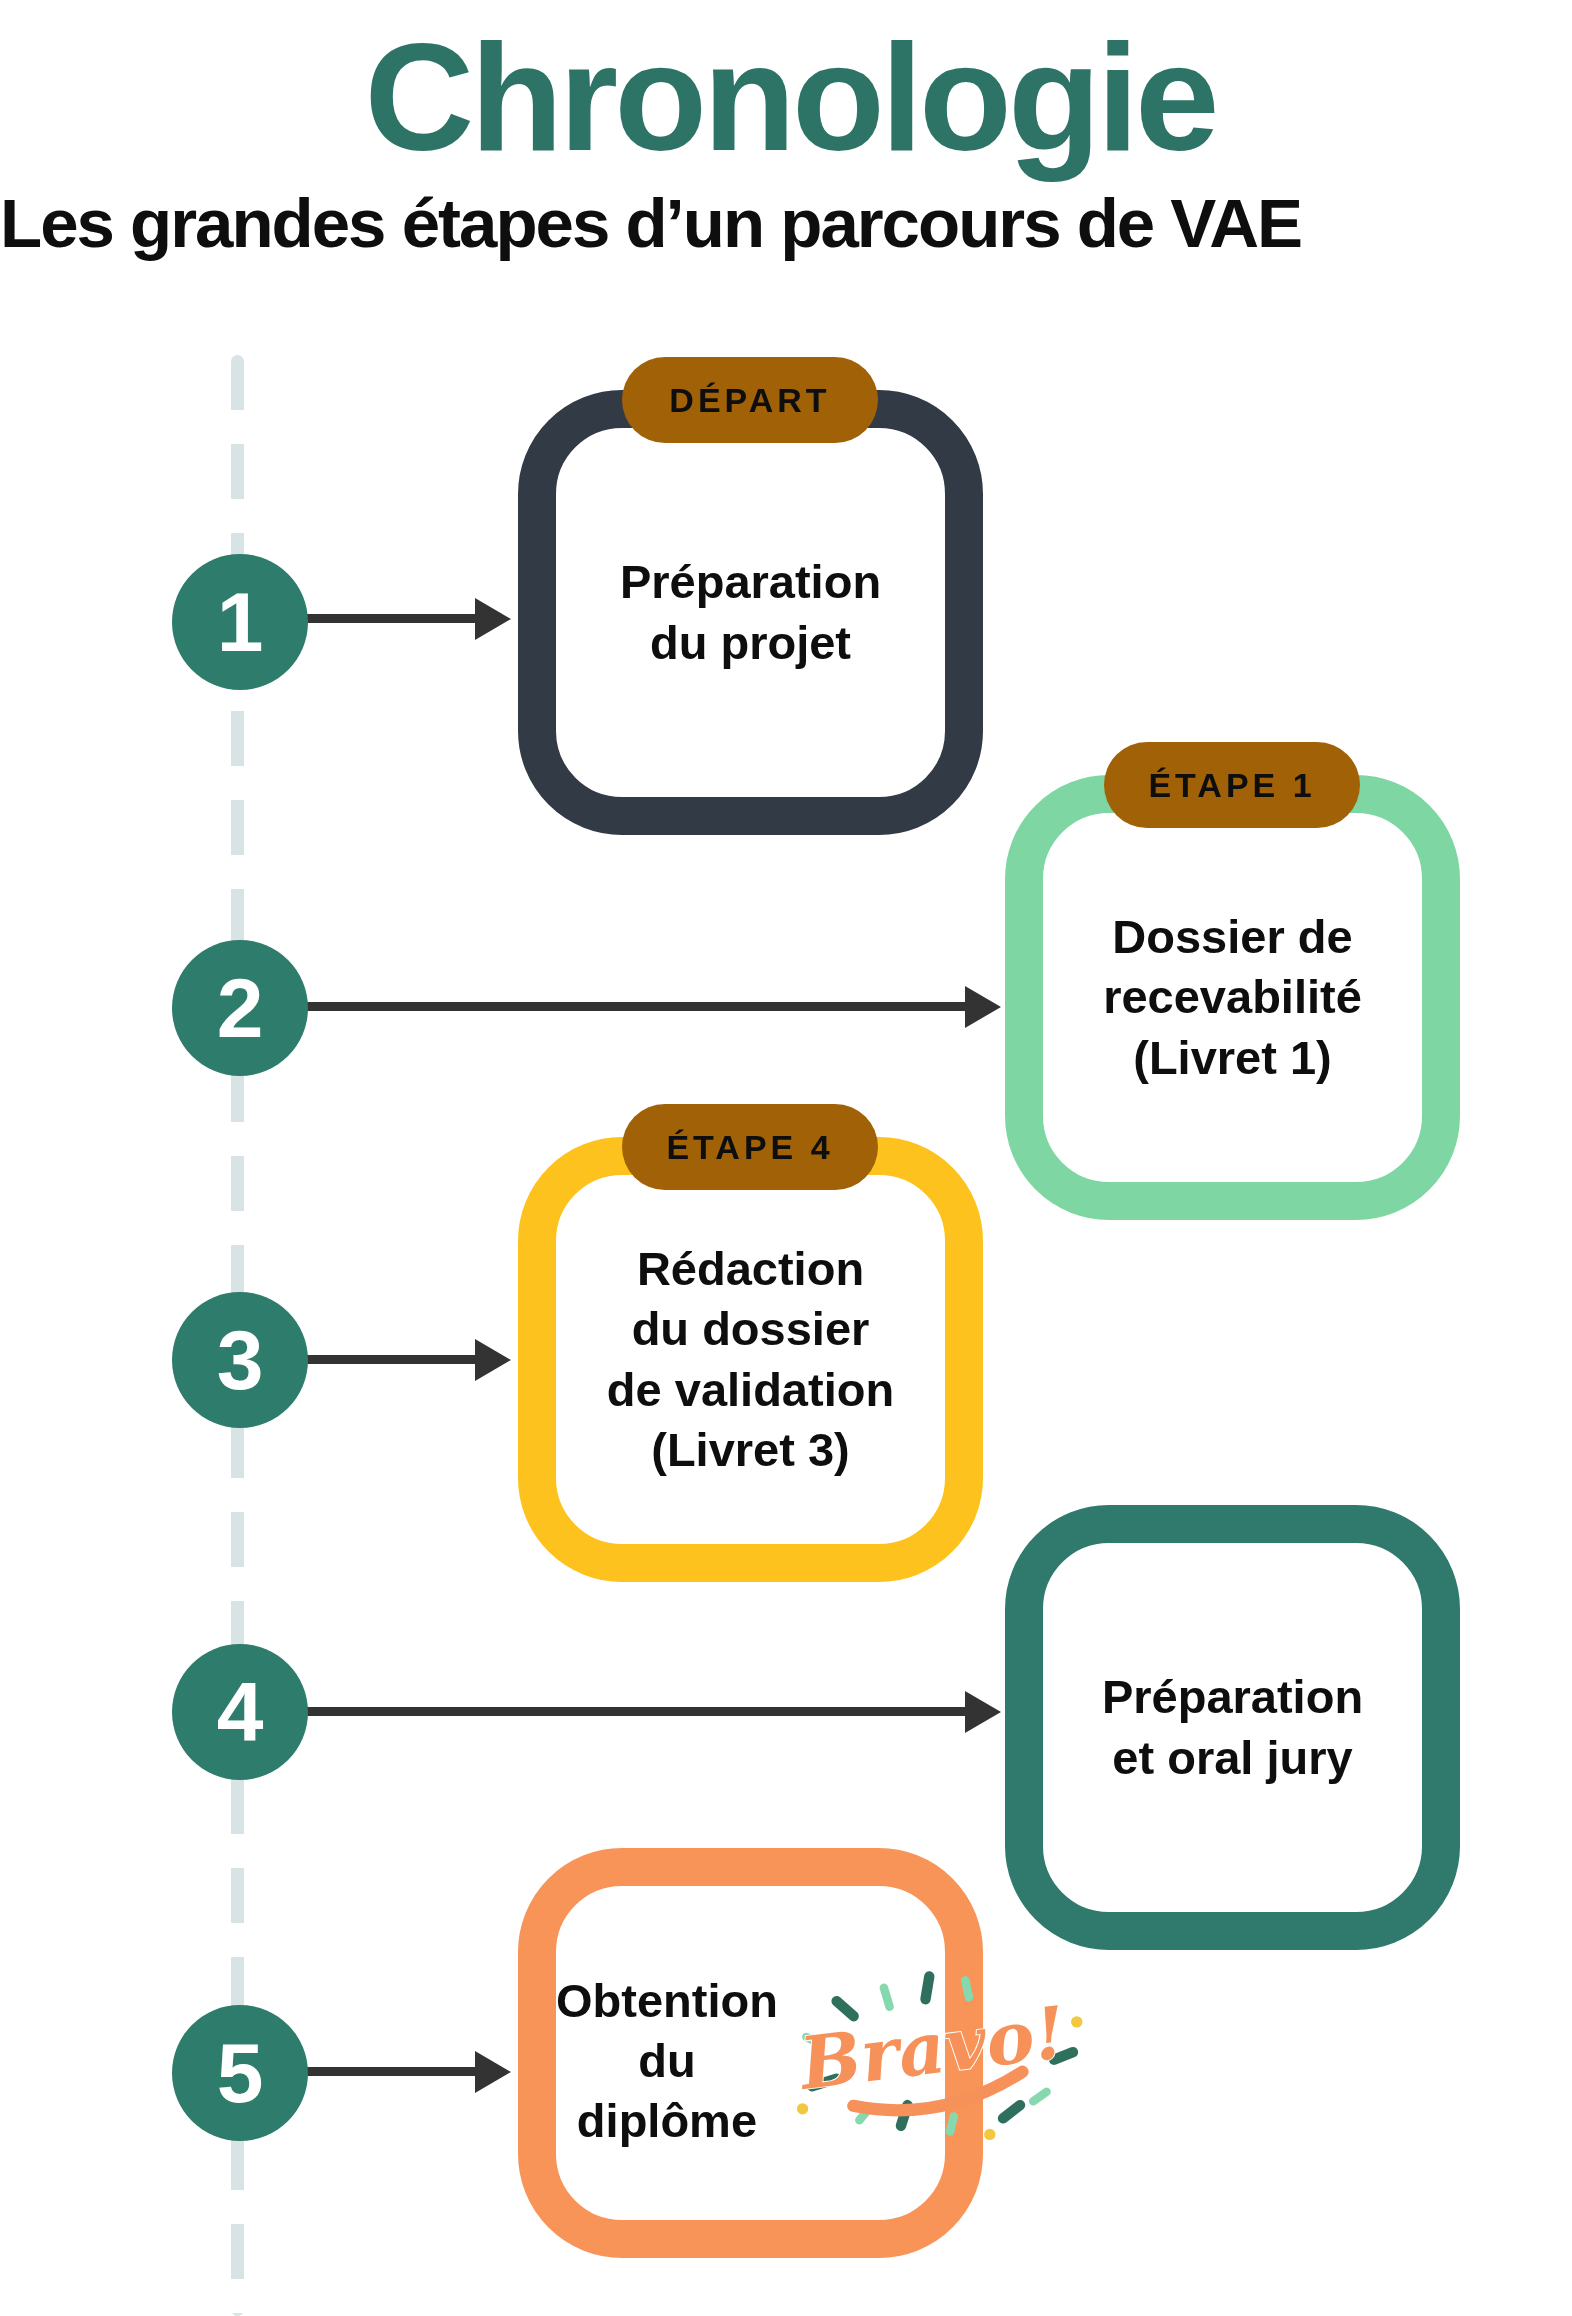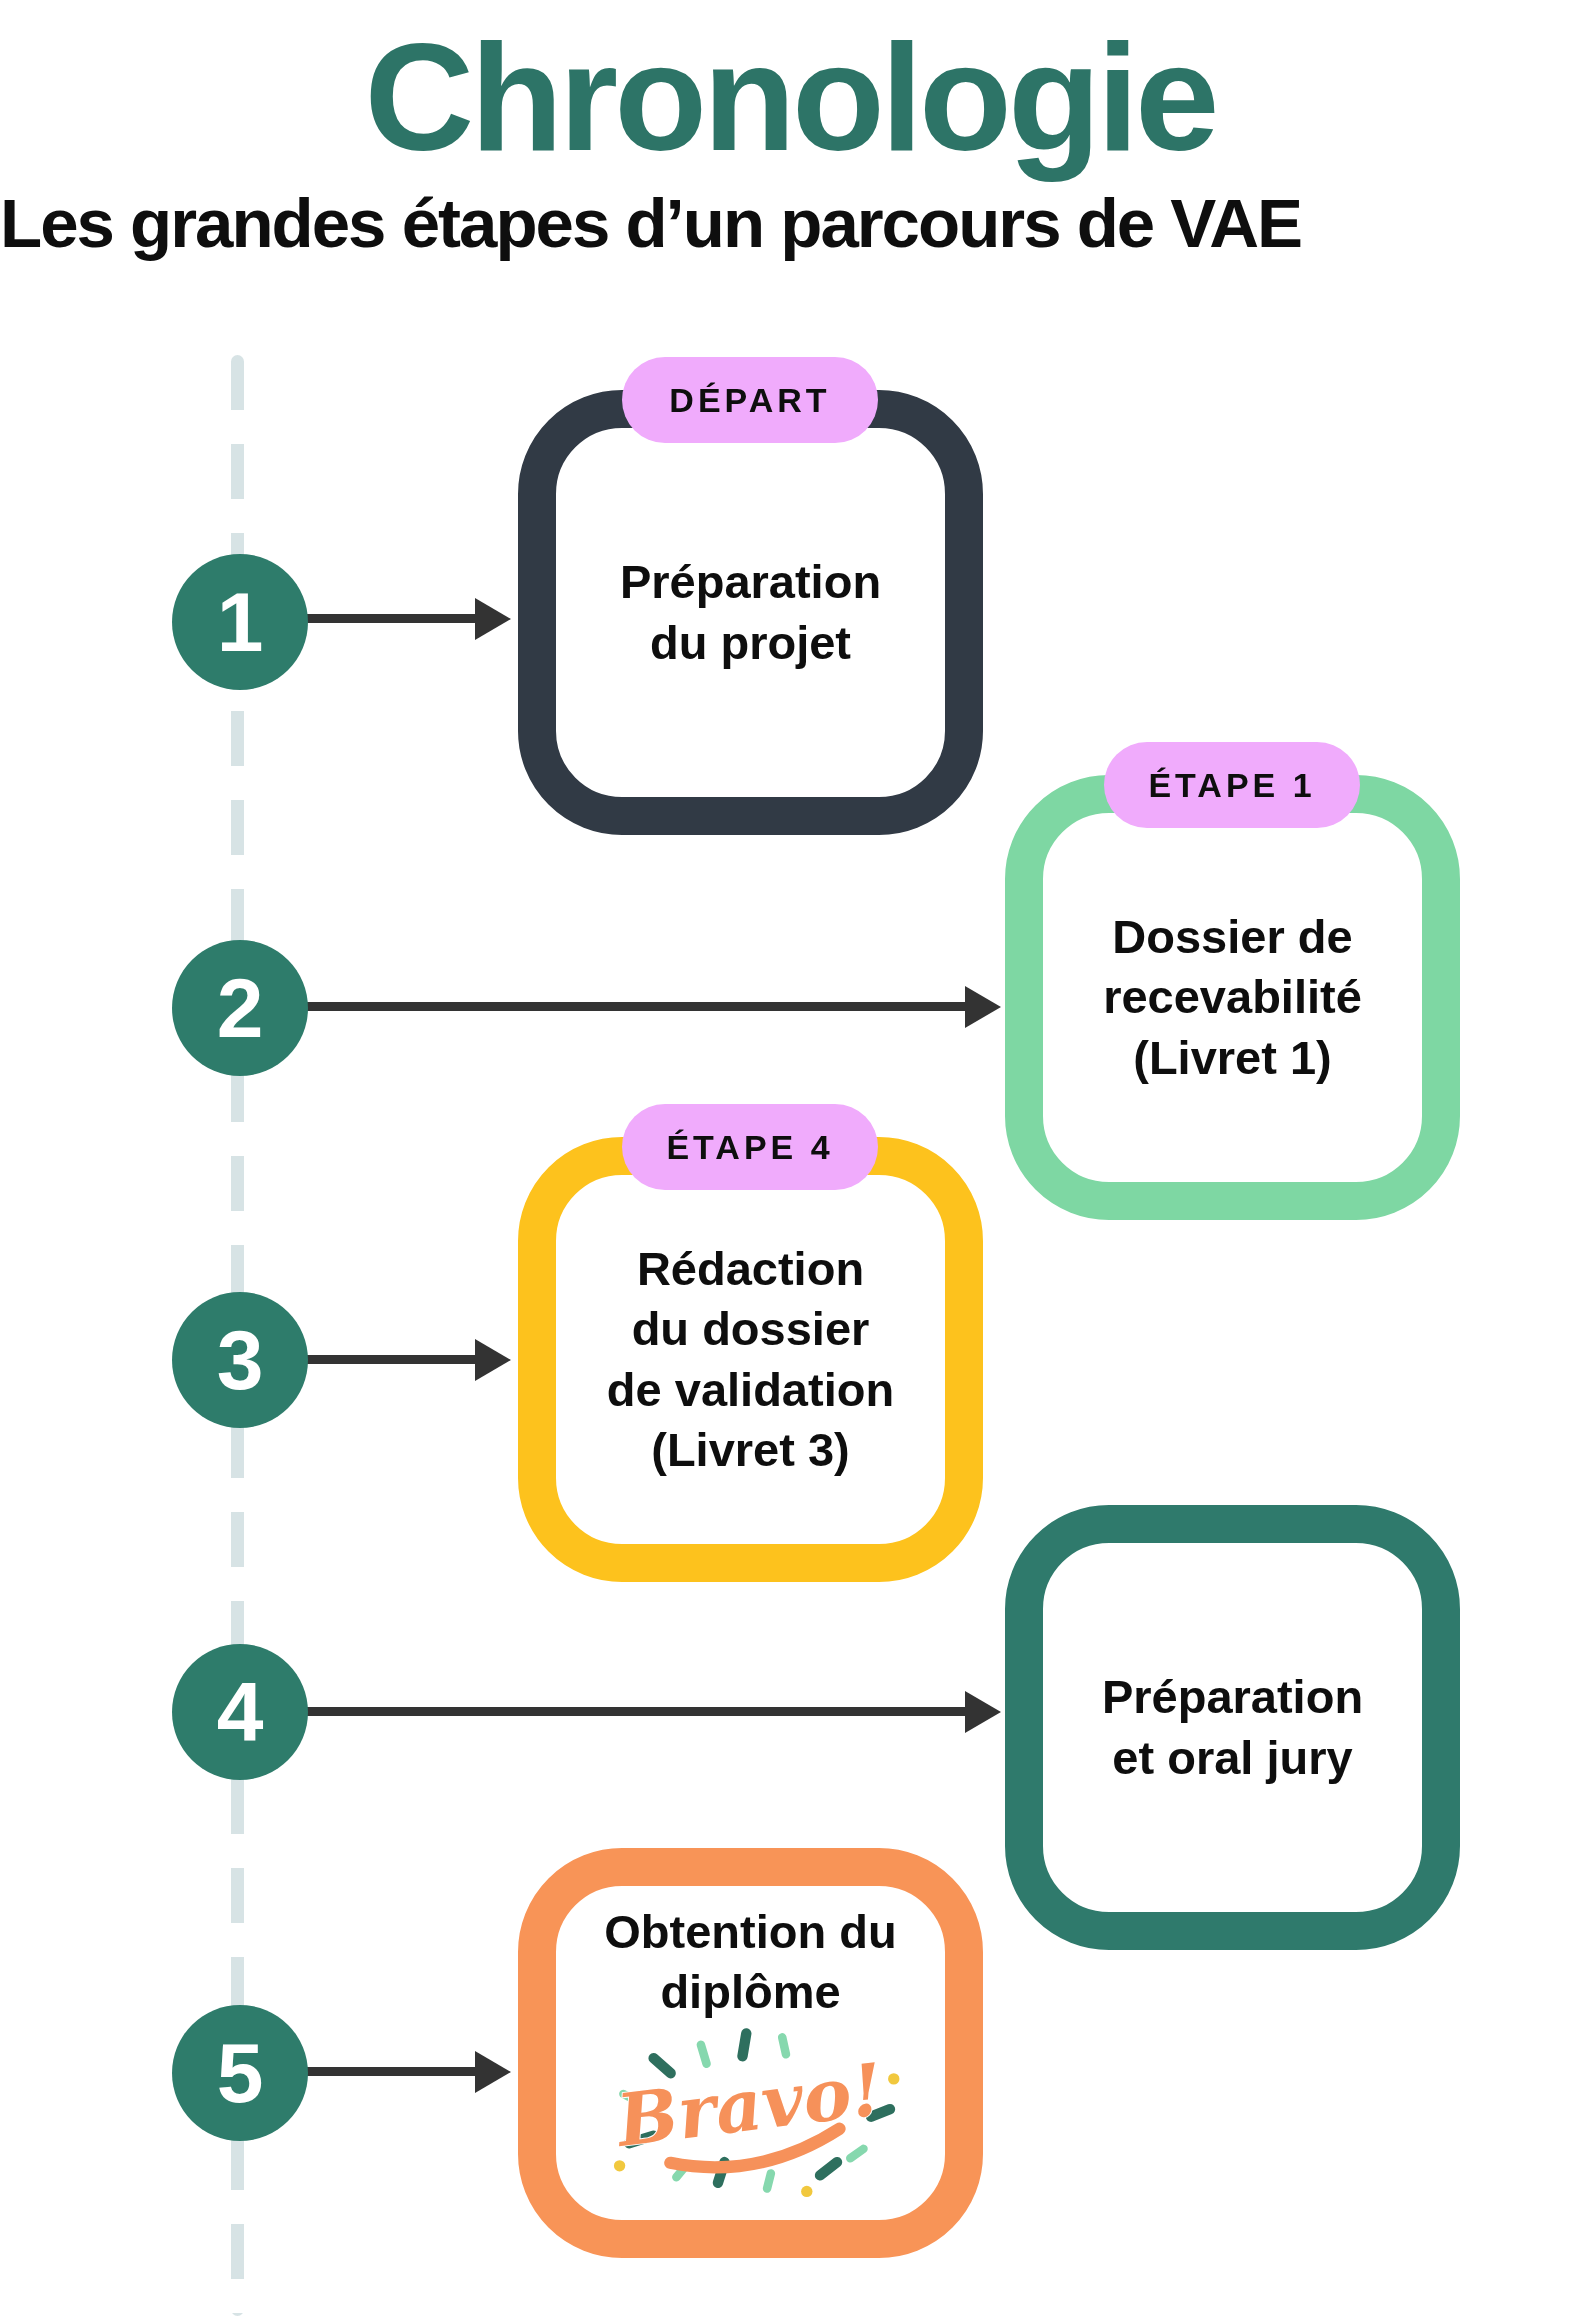--- a/index.html
+++ b/index.html
@@ -48,24 +48,24 @@
     border:38px solid #000;border-radius:104px;z-index:2;
     display:flex;align-items:center;justify-content:center;
     text-align:center;font-weight:bold;font-size:47px;line-height:1.28;color:#0e0e0e;
   }
   .card p{margin:0;white-space:pre-line;}
   .card1{left:518px;top:390px;width:465px;height:445px;border-color:#313a45;}
   .card2{left:1005px;top:775px;width:455px;height:445px;border-color:#7ed7a3;}
   .card3{left:518px;top:1137px;width:465px;height:445px;border-color:#fdc21d;}
   .card4{left:1005px;top:1505px;width:455px;height:445px;border-color:#2f7a6c;}
   .card5{left:518px;top:1848px;width:465px;height:410px;border-color:#f89457;
-         flex-direction:column;justify-content:flex-start;padding-top:16px;}
+         flex-direction:row;justify-content:flex-start;padding-top:16px;}
 
   .badge{
-    position:absolute;width:256px;height:86px;border-radius:43px;background:#f0abfc;
+    position:absolute;width:256px;height:86px;border-radius:43px;background:#a16207;
     display:flex;align-items:center;justify-content:center;z-index:3;
     font-weight:bold;font-size:34px;letter-spacing:4px;color:#0e0e0e;
   }
   .b1{left:622px;top:357px}
   .b2{left:1104px;top:742px}
   .b3{left:622px;top:1104px}
   .b4{left:1104px;top:1472px}
   .b5{left:622px;top:1815px}
 
   .bravo-wrap{margin-top:2px;}

